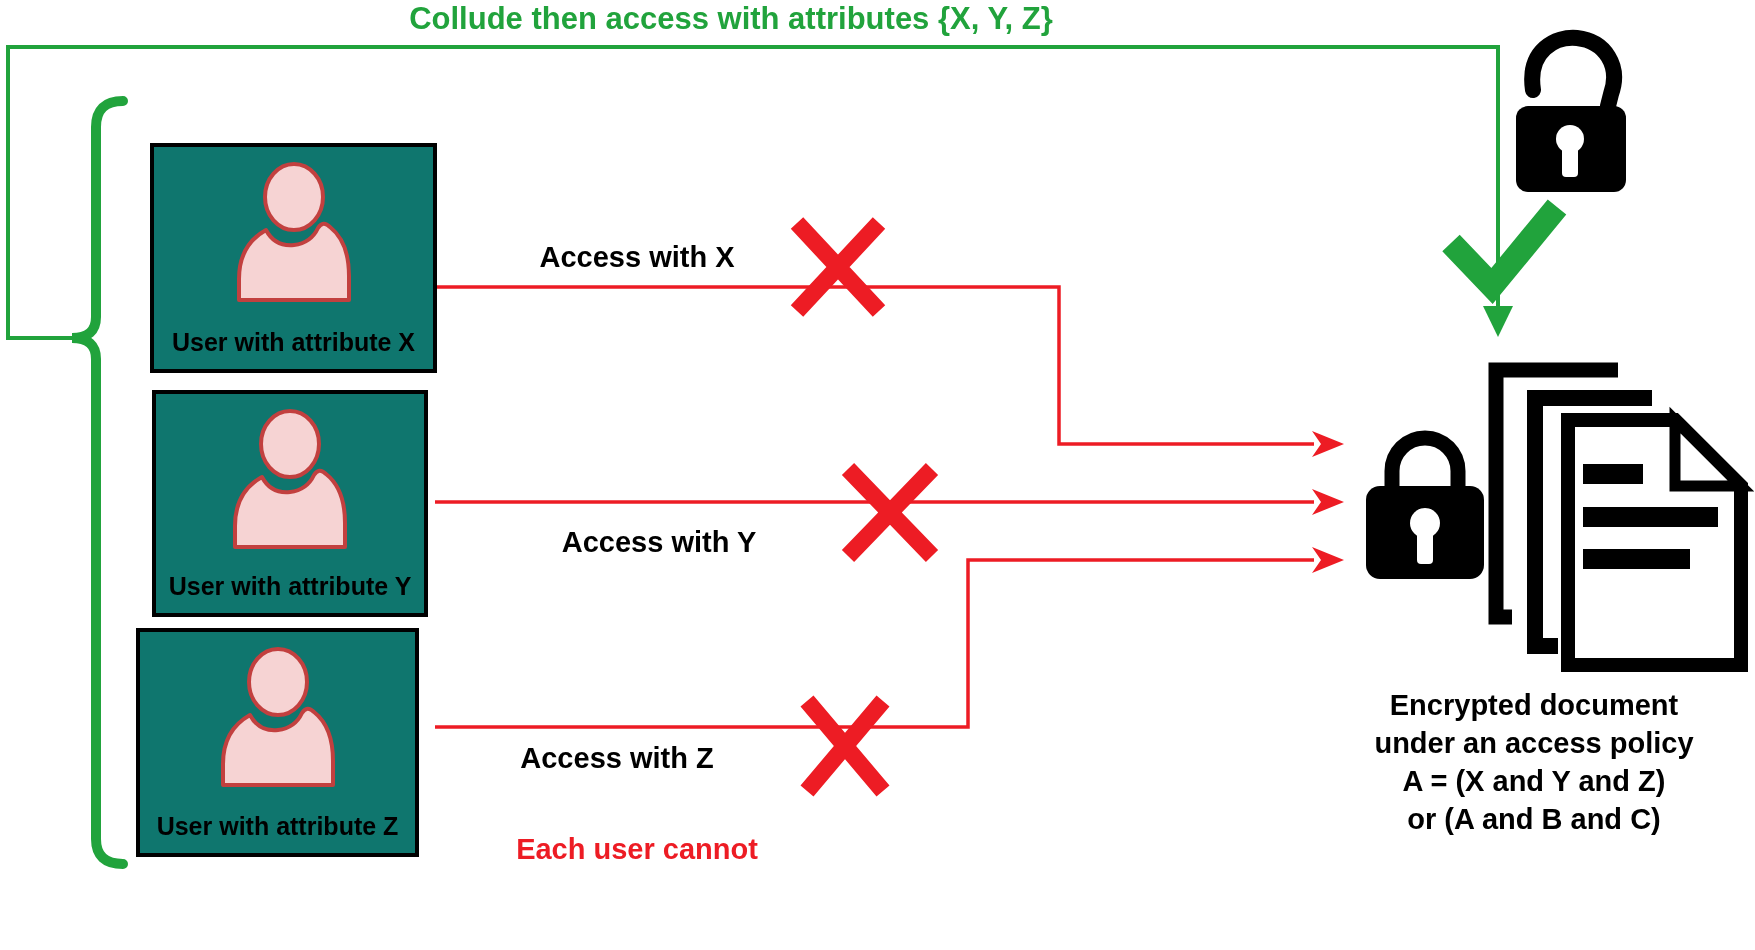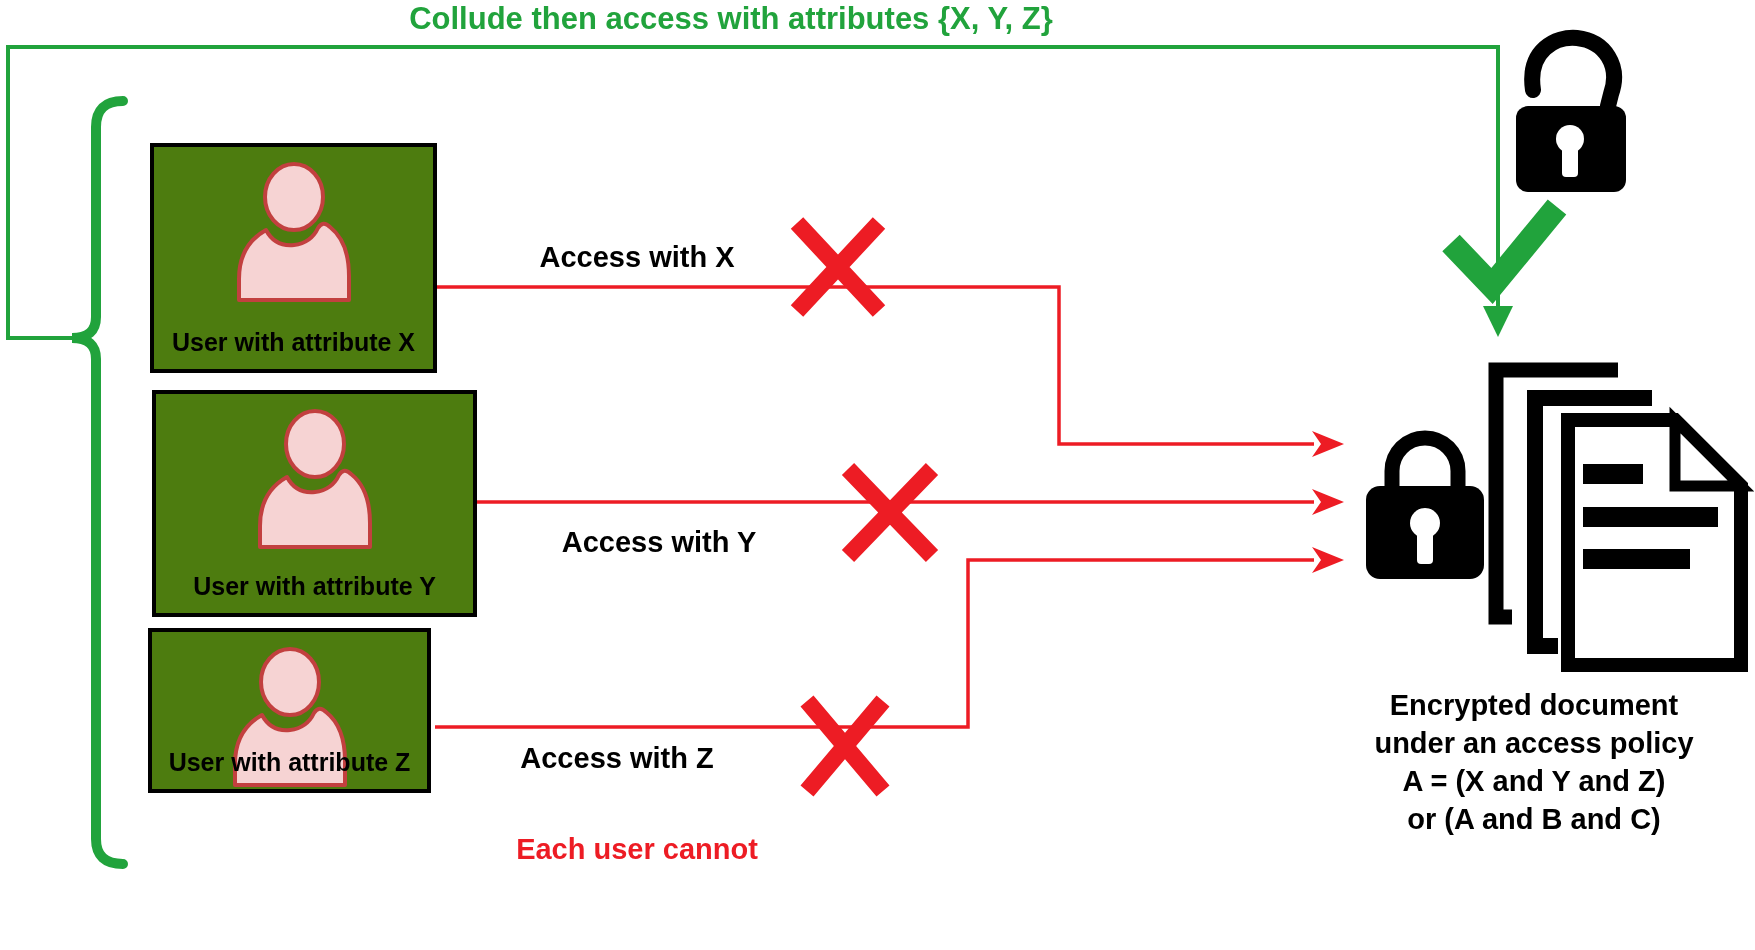--- a/index.html
+++ b/index.html
@@ -16,21 +16,21 @@
   .black-fill{fill:#000;}
   .white-fill{fill:#fff;}
   .doc-outline{fill:#fff;stroke:#000;}
   .person-shape{fill:var(--person_fill,#f6d3d3);stroke:var(--person_outline,#c2403f);stroke-width:4;}
 
   .title{
     position:absolute;left:731px;top:1px;transform:translateX(-50%);
     color:var(--green,#21a33c);font-size:31px;white-space:nowrap;
   }
   .user-box{
-    position:absolute;border:4px solid #000;background:#4d7c0f;box-sizing:border-box;
+    position:absolute;border:4px solid #000;background:#0f766e;box-sizing:border-box;
   }
   .user-box svg{position:absolute;left:50%;top:10px;transform:translateX(-50%);}
   .user-label{
     position:absolute;bottom:12px;left:0;width:100%;text-align:center;
     color:#000;font-size:25px;white-space:nowrap;
   }
   .access-label{
     position:absolute;transform:translateX(-50%);color:#000;font-size:29px;white-space:nowrap;
   }
   .doc-caption{
@@ -105,29 +105,29 @@
   <div class="title">Collude then access with attributes {X, Y, Z}</div>
 
   <div class="user-box" style="left:150px;top:143px;width:287px;height:230px;">
     <svg width="150" height="150" viewBox="0 0 150 150">
       <ellipse class="person-shape" cx="75" cy="40" rx="29" ry="33"></ellipse>
       <path class="person-shape" stroke-linejoin="round" d="M20,143 L20,122 Q20,88 47,73 Q56,90 75,88 Q92,86 99,71 Q104,63 111,70 Q130,85 130,119 L130,143 Z"></path>
     </svg>
     <div class="user-label">User with attribute X</div>
   </div>
 
-  <div class="user-box" style="left:152px;top:390px;width:325px;height:227px;">
+  <div class="user-box" style="left:152px;top:390px;width:276px;height:227px;">
     <svg width="150" height="150" viewBox="0 0 150 150">
       <ellipse class="person-shape" cx="75" cy="40" rx="29" ry="33"></ellipse>
       <path class="person-shape" stroke-linejoin="round" d="M20,143 L20,122 Q20,88 47,73 Q56,90 75,88 Q92,86 99,71 Q104,63 111,70 Q130,85 130,119 L130,143 Z"></path>
     </svg>
     <div class="user-label">User with attribute Y</div>
   </div>
 
-  <div class="user-box" style="left:148px;top:628px;width:283px;height:165px;">
+  <div class="user-box" style="left:136px;top:628px;width:283px;height:229px;">
     <svg width="150" height="150" viewBox="0 0 150 150">
       <ellipse class="person-shape" cx="75" cy="40" rx="29" ry="33"></ellipse>
       <path class="person-shape" stroke-linejoin="round" d="M20,143 L20,122 Q20,88 47,73 Q56,90 75,88 Q92,86 99,71 Q104,63 111,70 Q130,85 130,119 L130,143 Z"></path>
     </svg>
     <div class="user-label">User with attribute Z</div>
   </div>
 
   <div class="access-label" style="left:625px;top:241px;margin-left:12px;">Access with X</div>
   <div class="access-label" style="left:659px;top:526px;">Access with Y</div>
   <div class="access-label" style="left:617px;top:742px;">Access with Z</div>

